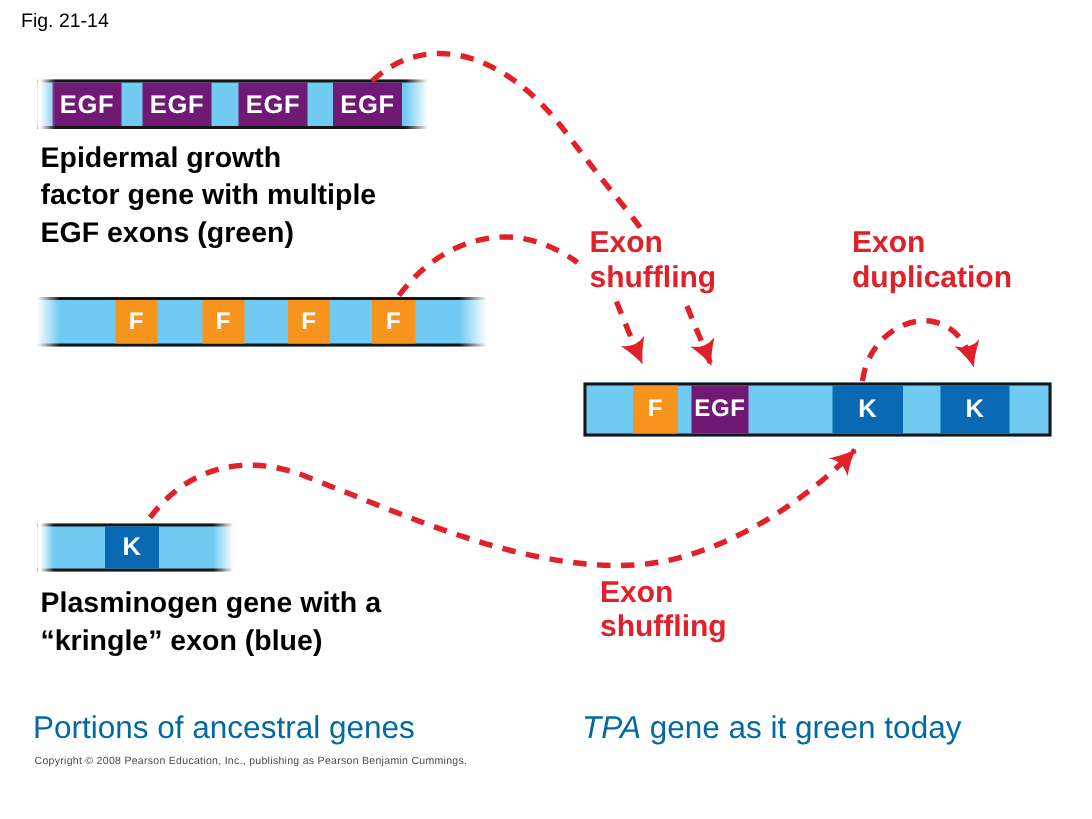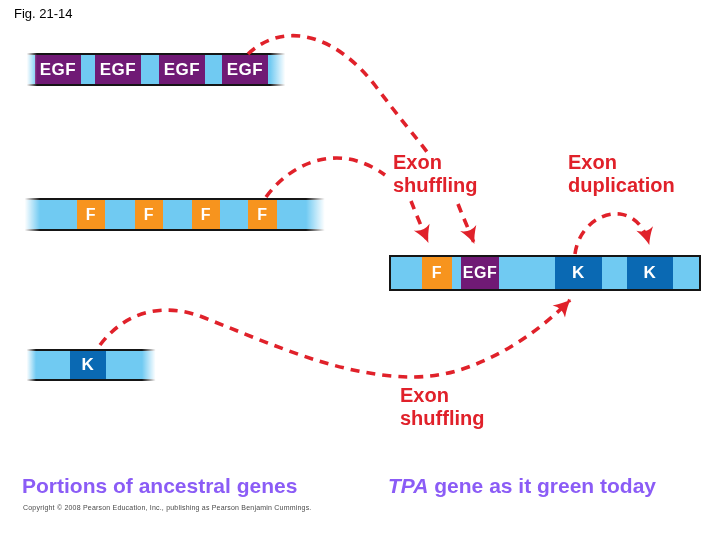--- a/index.html
+++ b/index.html
@@ -34,56 +34,61 @@
   
   .fig-label { font-size:13px; color:#000; }
   .caption {
     font-size:19px; font-weight:bold; color:#000;
     line-height:25px; white-space:pre-line;
   }
   .red-label {
     font-size:20px; font-weight:bold; color:#E0212A;
     line-height:23px; white-space:pre-line;
   }
-  .footer-caption { font-size:21px; font-weight:bold; color:#8b5cf6; }
+  .footer-caption { font-size:21px; font-weight:normal; color:#0369a1; }
   .footer-caption .it { font-style:italic; }
   .copyright { font-size:7px; color:#4a4a4a; letter-spacing:0.2px; }
 
   svg.overlay { position:absolute; left:0; top:0; z-index:2; pointer-events:none; }
 </style>
 </head>
 <body>
 
 <div id="stage">
 
   <div class="abs fig-label" style="left:14px; top:6px;">Fig. 21-14</div>
 
   <div class="gene-bar" style="left:25px; top:53px; width:263px; height:33px;">
     <div class="exon green" style="left:10px;  width:46px;">EGF</div>
     <div class="exon green" style="left:70px;  width:46px;">EGF</div>
     <div class="exon green" style="left:134px; width:46px;">EGF</div>
     <div class="exon green" style="left:197px; width:46px;">EGF</div>
     <div class="fade l" style="left:0; width:12px;"></div>
     <div class="fade r" style="right:0; width:18px;"></div>
   </div>
+  <div class="abs caption" style="left:27px; top:93px;">Epidermal growth
+factor gene with multiple
+EGF exons (green)</div>
 
   <div class="gene-bar" style="left:22px; top:198px; width:306px; height:33px;">
     <div class="exon orange" style="left:55px;  width:28px; font-size:16px;">F</div>
     <div class="exon orange" style="left:113px; width:28px; font-size:16px;">F</div>
     <div class="exon orange" style="left:170px; width:28px; font-size:16px;">F</div>
     <div class="exon orange" style="left:226px; width:29px; font-size:16px;">F</div>
     <div class="fade l" style="left:0; width:18px;"></div>
     <div class="fade r" style="right:0; width:22px;"></div>
   </div>
 
   <div class="gene-bar" style="left:25px; top:349px; width:133px; height:32px;">
     <div class="exon dblue" style="left:45px; width:36px;">K</div>
     <div class="fade l" style="left:0; width:11px;"></div>
     <div class="fade r" style="right:0; width:16px;"></div>
   </div>
+  <div class="abs caption" style="left:27px; top:390px;">Plasminogen gene with a
+“kringle” exon (blue)</div>
 
   <div class="gene-bar boxed" style="left:389px; top:255px; width:312px; height:36px;">
     <div class="exon orange" style="left:31px;  width:30px; font-size:16px;">F</div>
     <div class="exon green" style="left:70px;  width:38px; font-size:16px;">EGF</div>
     <div class="exon dblue" style="left:164px; width:47px;">K</div>
     <div class="exon dblue" style="left:236px; width:46px;">K</div>
   </div>
 
   <div class="abs red-label" style="left:393px; top:151px;">Exon
 shuffling</div>

